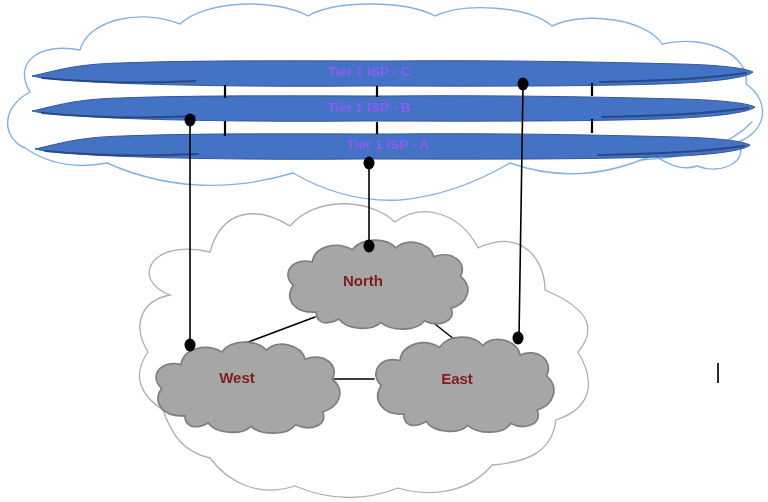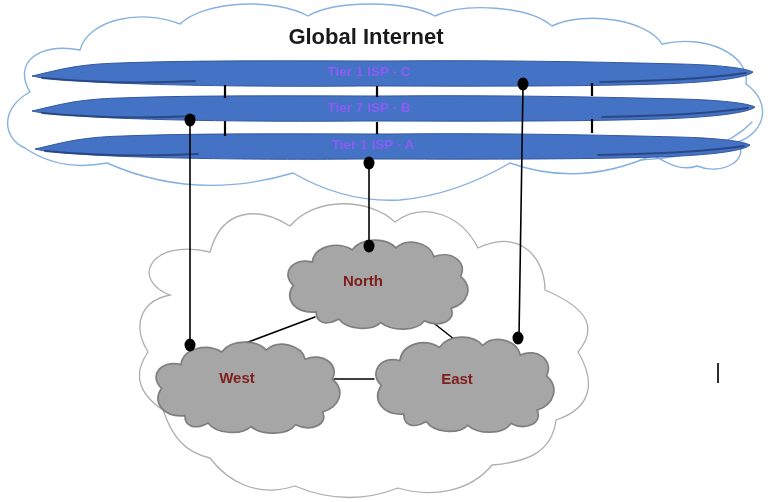--- a/index.html
+++ b/index.html
@@ -187,27 +187,26 @@
     <g fill="#000000">
       <ellipse cx="523" cy="84" rx="5.5" ry="6.5"></ellipse>
       <ellipse cx="190" cy="120" rx="5.5" ry="6.5"></ellipse>
       <ellipse cx="369" cy="163" rx="5.5" ry="6.5"></ellipse>
       <ellipse cx="369" cy="246" rx="5.5" ry="6.5"></ellipse>
       <ellipse cx="190" cy="345" rx="5.5" ry="6.5"></ellipse>
       <ellipse cx="518" cy="338" rx="5.5" ry="6.5"></ellipse>
     </g>
   </svg>
 
-  <div class="lbl title" style="left:366px; top:24px;">Global Internet</div>
 
   <div class="lbl isp" style="left:369px; top:64px;">Tier 1 ISP - C</div>
 
-  <div class="lbl isp" style="left:369px; top:100px;">Tier 7 ISP - B</div>
-
-  <div class="lbl isp" style="left:373px; top:137px;">Tier 1 ISP - A</div>
+  <div class="lbl isp" style="left:369px; top:100px;">Tier 1 ISP - B</div>
+
+  <div class="lbl isp" style="left:388px; top:137px;">Tier 1 ISP - A</div>
 
   <div class="lbl region" style="left:363px; top:272px;">North</div>
 
   <div class="lbl region" style="left:237px; top:369px;">West</div>
 
   <div class="lbl region" style="left:457px; top:370px;text-align:right;">East</div>
 
   <div class="cursor-artifact"></div>
 
 </div>

